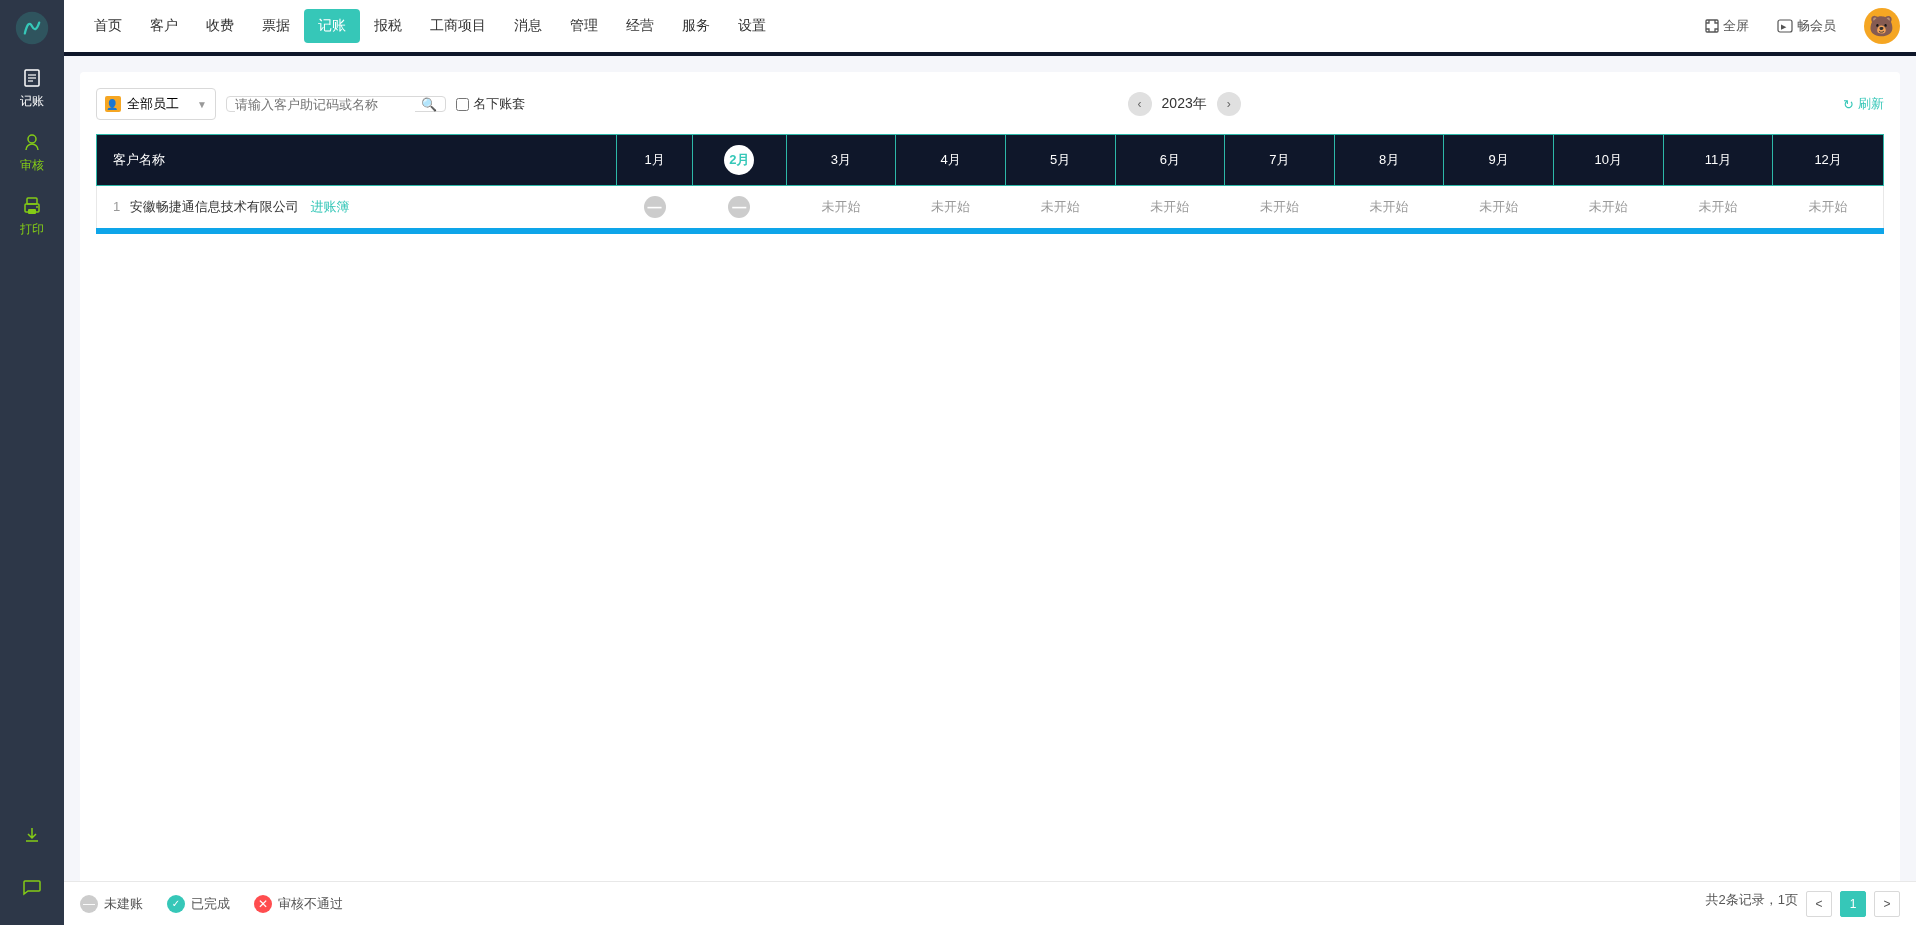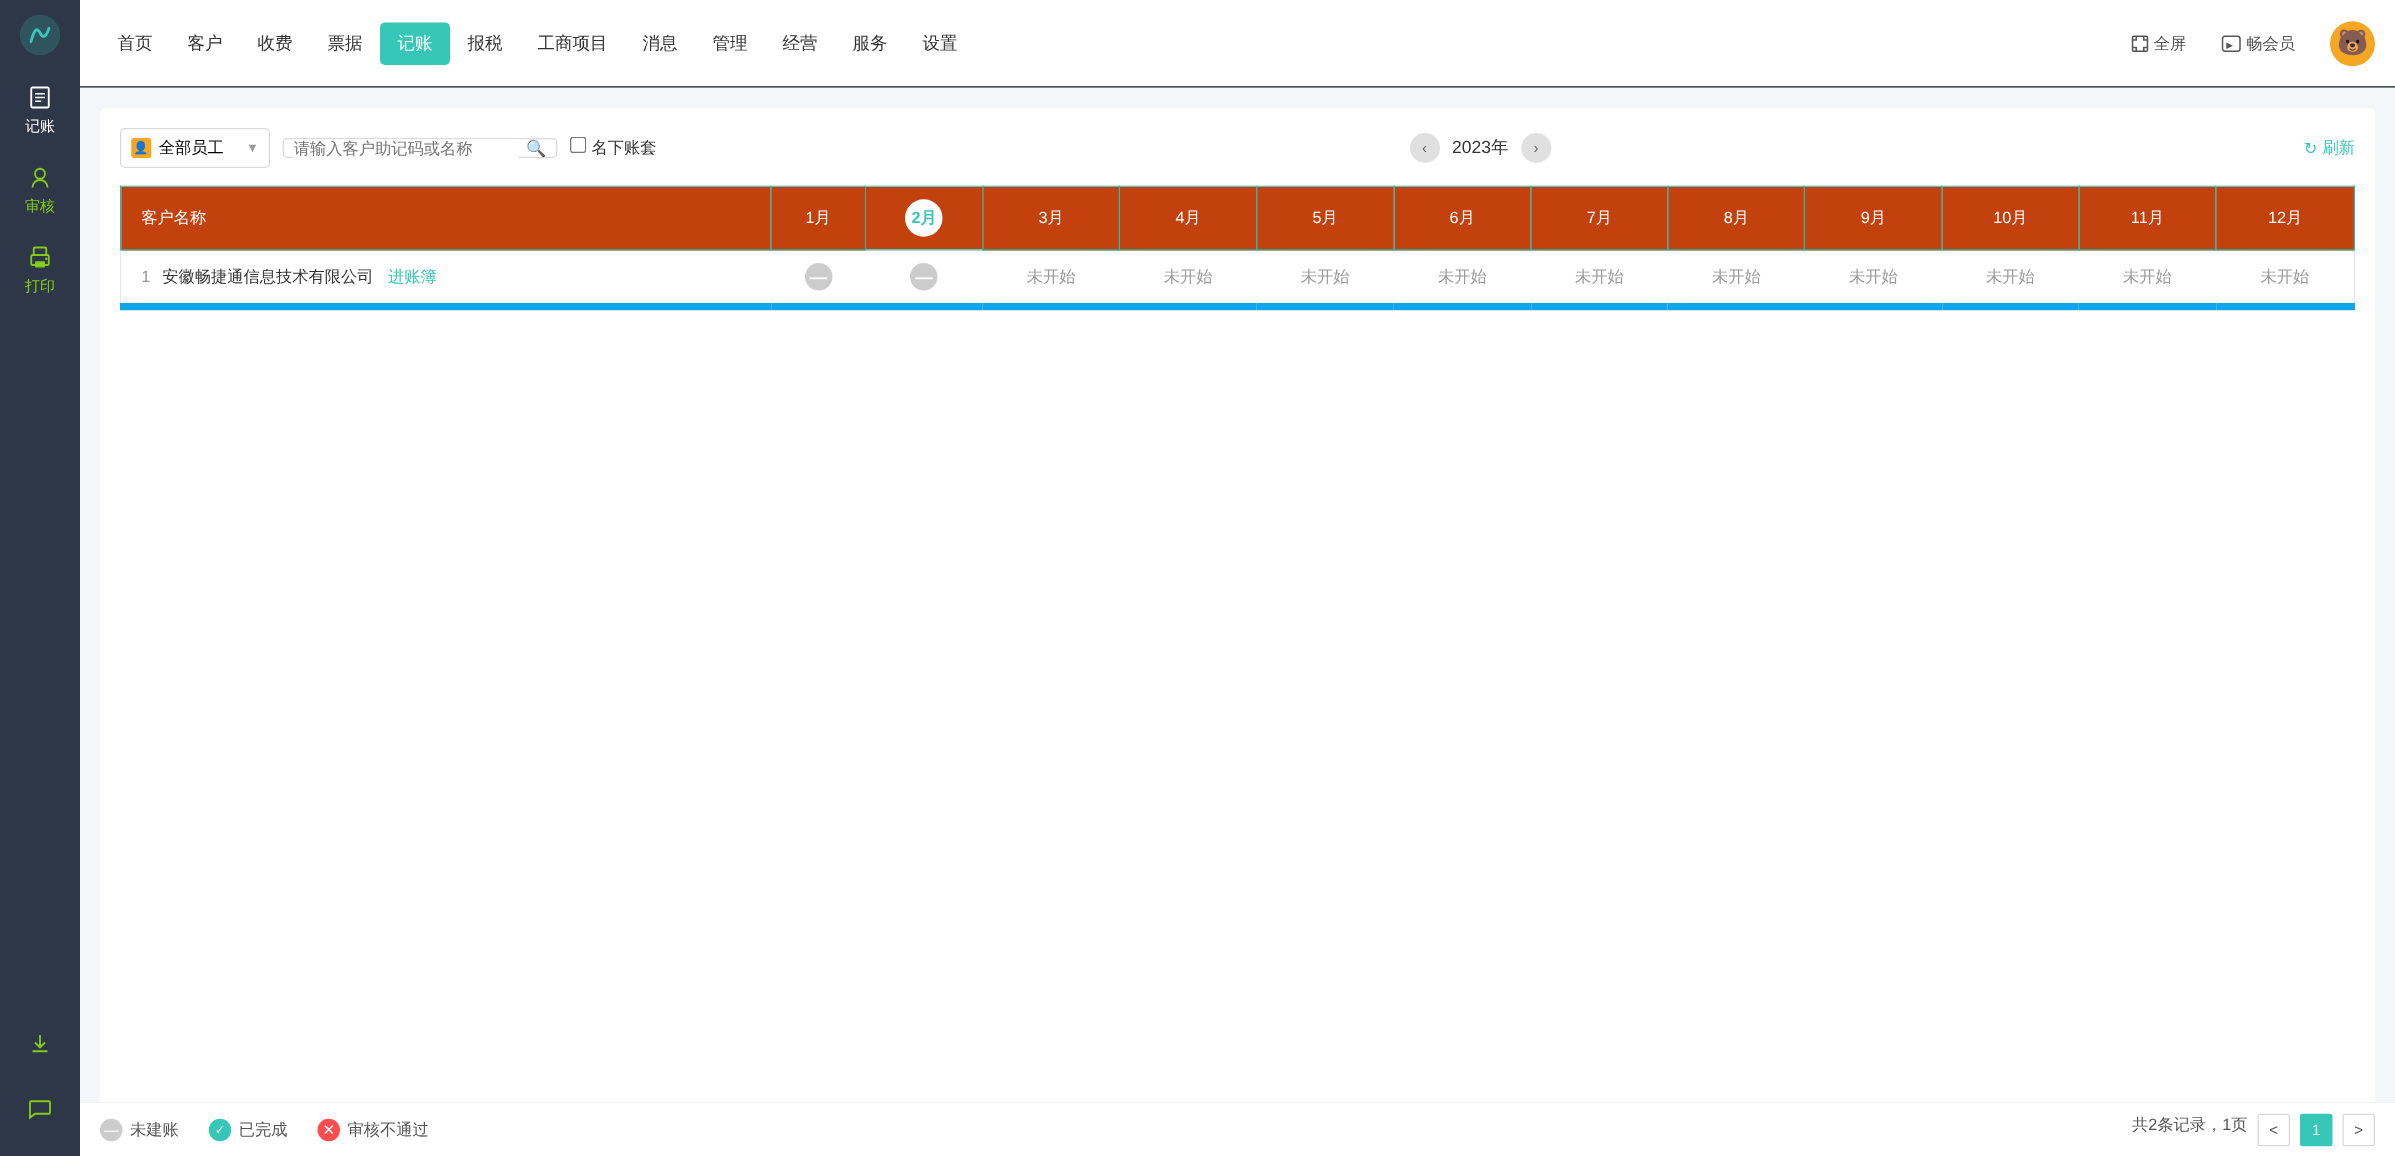--- a/index.html
+++ b/index.html
@@ -57,27 +57,27 @@
     
     .main {
       flex: 1;
       display: flex;
       flex-direction: column;
       overflow: hidden;
     }
 
     
     .topnav {
-      height: 70px;
+      height: 56px;
       background: #fff;
       display: flex;
       align-items: center;
       padding: 0 16px;
       gap: 0;
-      border-bottom: 1px solid #0f172a;
+      border-bottom: 4px solid #0f172a;
       flex-shrink: 0;
     }
     .nav-item {
       padding: 0 14px;
       height: 56px;
       display: flex;
       align-items: center;
       cursor: pointer;
       color: #333;
       font-size: 14px;
@@ -172,21 +172,21 @@
     }
     .search-box input {
       border: none;
       outline: none;
       font-size: 13px;
       width: 180px;
       color: #999;
     }
     .checkbox-label {
       display: flex;
-      align-items: flex-start;
+      align-items: center;
       gap: 4px;
       font-size: 13px;
       color: #333;
       cursor: pointer;
     }
     .year-nav {
       display: flex;
       align-items: center;
       gap: 10px;
       margin-left: auto;
@@ -216,21 +216,21 @@
       font-size: 13px;
     }
 
     
     .ledger-table {
       width: 100%;
       border-collapse: collapse;
       border: 1px solid #e8e8e8;
     }
     .ledger-table th {
-      background: #c2410c;
+      background: #0f172a;
       color: #fff;
       font-weight: normal;
       padding: 10px 8px;
       text-align: center;
       font-size: 13px;
       border: 1px solid #2db8a8;
       white-space: nowrap;
     }
     .th-month-current {
       position: relative;

